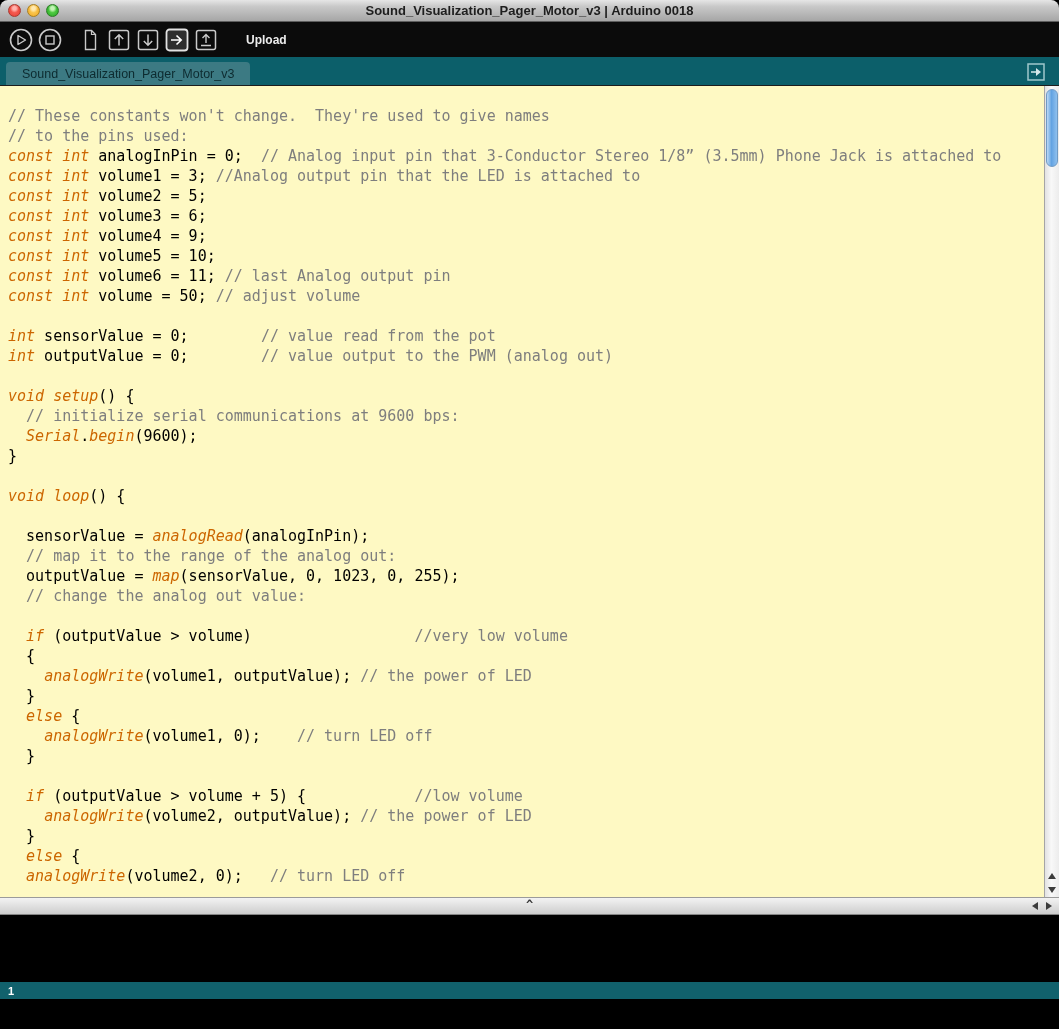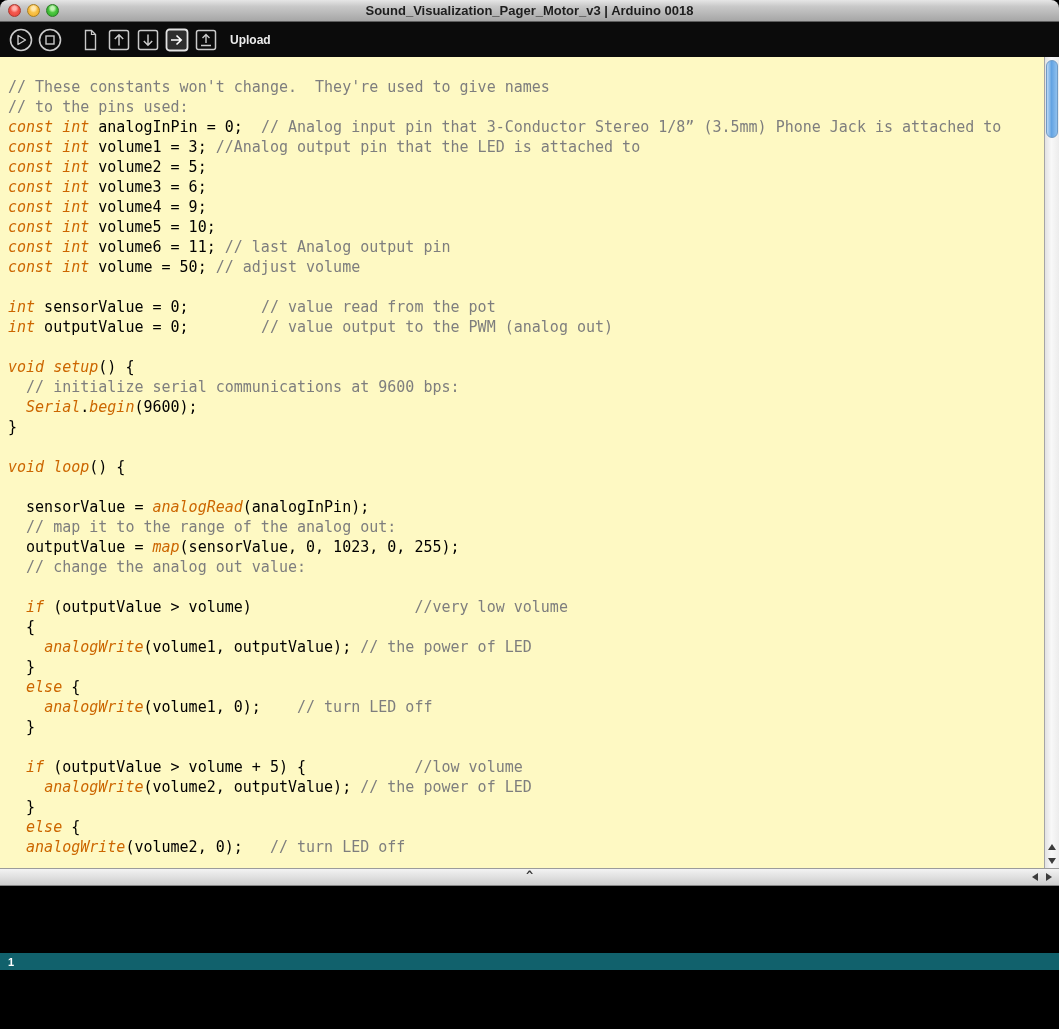--- a/index.html
+++ b/index.html
@@ -20,21 +20,21 @@
   .tl-green  { background:radial-gradient(circle at 50% 30%, #c4f3b6 0 18%, transparent 45%), radial-gradient(#63d94f,#23a623); border:1px solid #2d7a25; }
   .win-title { position:absolute; left:0; right:0; text-align:center;
                font-size:13px; font-weight:bold; color:var(--titlebar_text,#1e1e1e); }
 
   
   .toolbar { height:35px; background:var(--toolbar_bg,#0b0b0b); display:flex;
              align-items:center; padding-left:8px; }
   .tb-btn { width:26px; height:26px; margin-right:3px; display:flex;
             align-items:center; justify-content:center; cursor:pointer; }
   .tb-btn.group-gap { margin-left:11px; }
-  .upload-label { color:#ededed; font-size:12px; font-weight:bold; margin-left:8px; }
+  .upload-label { color:#ededed; font-size:12px; font-weight:bold; margin-left:24px; }
 
   
   .tabbar { height:29px; background:var(--tabbar_bg,#0c5f6a); display:flex;
             align-items:flex-end; padding-left:6px; position:relative;
             border-bottom:1px solid #1d1d1d; }
   .tab { height:23px; background:var(--tab_active_bg,#3c7a83);
          border-radius:4px 4px 0 0; display:flex; align-items:center;
          padding:0 16px; font-size:12.5px; color:var(--tab_text,#0d2b30);
          cursor:pointer; }
   .tab-menu { position:absolute; right:14px; top:6px; width:18px; height:18px; cursor:pointer; }
@@ -138,20 +138,32 @@
     </div>
     <div class="tb-btn">
       <svg width="26" height="26" viewBox="0 0 26 26">
         <rect x="3.5" y="3.5" width="19" height="19" rx="2" fill="none" stroke="#c9c9c9" stroke-width="1.5"></rect>
         <path d="M13 16 V8 M9.5 11 L13 7.5 L16.5 11 M8 18.5 H18" fill="none" stroke="#c9c9c9" stroke-width="1.4"></path>
       </svg>
     </div>
     <span class="upload-label">Upload</span>
   </div>
 
+  <div class="tabbar">
+    <div class="tab">
+      <span>Sound_Visualization_Pager_Motor_v3</span>
+    </div>
+    <div class="tab-menu">
+      <svg width="18" height="18" viewBox="0 0 18 18">
+        <rect x="1" y="1" width="16" height="16" fill="none" stroke="#9ec7cc" stroke-width="1.5"></rect>
+        <path d="M4 9 H9" stroke="#d6e8ea" stroke-width="1.6" fill="none"></path>
+        <path d="M9 5 L14 9 L9 13 Z" fill="#d6e8ea"></path>
+      </svg>
+    </div>
+  </div>
 
   <div class="editor">
     <pre class="code"><div class="code-line"><span class="tok-c">// These constants won't change.  They're used to give names</span></div><div class="code-line"><span class="tok-c">// to the pins used:</span></div><div class="code-line"><span class="tok-k">const</span><span class="tok-p"> </span><span class="tok-k">int</span><span class="tok-p"> analogInPin = 0;  </span><span class="tok-c">// Analog input pin that 3-Conductor Stereo 1/8” (3.5mm) Phone Jack is attached to</span></div><div class="code-line"><span class="tok-k">const</span><span class="tok-p"> </span><span class="tok-k">int</span><span class="tok-p"> volume1 = 3; </span><span class="tok-c">//Analog output pin that the LED is attached to</span></div><div class="code-line"><span class="tok-k">const</span><span class="tok-p"> </span><span class="tok-k">int</span><span class="tok-p"> volume2 = 5;</span></div><div class="code-line"><span class="tok-k">const</span><span class="tok-p"> </span><span class="tok-k">int</span><span class="tok-p"> volume3 = 6;</span></div><div class="code-line"><span class="tok-k">const</span><span class="tok-p"> </span><span class="tok-k">int</span><span class="tok-p"> volume4 = 9;</span></div><div class="code-line"><span class="tok-k">const</span><span class="tok-p"> </span><span class="tok-k">int</span><span class="tok-p"> volume5 = 10;</span></div><div class="code-line"><span class="tok-k">const</span><span class="tok-p"> </span><span class="tok-k">int</span><span class="tok-p"> volume6 = 11; </span><span class="tok-c">// last Analog output pin</span></div><div class="code-line"><span class="tok-k">const</span><span class="tok-p"> </span><span class="tok-k">int</span><span class="tok-p"> volume = 50; </span><span class="tok-c">// adjust volume</span></div><div class="code-line">&nbsp;</div><div class="code-line"><span class="tok-k">int</span><span class="tok-p"> sensorValue = 0;        </span><span class="tok-c">// value read from the pot</span></div><div class="code-line"><span class="tok-k">int</span><span class="tok-p"> outputValue = 0;        </span><span class="tok-c">// value output to the PWM (analog out)</span></div><div class="code-line">&nbsp;</div><div class="code-line"><span class="tok-k">void</span><span class="tok-p"> </span><span class="tok-k">setup</span><span class="tok-p">() {</span></div><div class="code-line"><span class="tok-p">  </span><span class="tok-c">// initialize serial communications at 9600 bps:</span></div><div class="code-line"><span class="tok-p">  </span><span class="tok-k">Serial</span><span class="tok-p">.</span><span class="tok-k">begin</span><span class="tok-p">(9600);</span></div><div class="code-line"><span class="tok-p">}</span></div><div class="code-line">&nbsp;</div><div class="code-line"><span class="tok-k">void</span><span class="tok-p"> </span><span class="tok-k">loop</span><span class="tok-p">() {</span></div><div class="code-line">&nbsp;</div><div class="code-line"><span class="tok-p">  sensorValue = </span><span class="tok-k">analogRead</span><span class="tok-p">(analogInPin);</span></div><div class="code-line"><span class="tok-p">  </span><span class="tok-c">// map it to the range of the analog out:</span></div><div class="code-line"><span class="tok-p">  outputValue = </span><span class="tok-k">map</span><span class="tok-p">(sensorValue, 0, 1023, 0, 255);</span></div><div class="code-line"><span class="tok-p">  </span><span class="tok-c">// change the analog out value:</span></div><div class="code-line">&nbsp;</div><div class="code-line"><span class="tok-p">  </span><span class="tok-k">if</span><span class="tok-p"> (outputValue &gt; volume)                  </span><span class="tok-c">//very low volume</span></div><div class="code-line"><span class="tok-p">  {</span></div><div class="code-line"><span class="tok-p">    </span><span class="tok-k">analogWrite</span><span class="tok-p">(volume1, outputValue); </span><span class="tok-c">// the power of LED</span></div><div class="code-line"><span class="tok-p">  }</span></div><div class="code-line"><span class="tok-p">  </span><span class="tok-k">else</span><span class="tok-p"> {</span></div><div class="code-line"><span class="tok-p">    </span><span class="tok-k">analogWrite</span><span class="tok-p">(volume1, 0);    </span><span class="tok-c">// turn LED off</span></div><div class="code-line"><span class="tok-p">  }</span></div><div class="code-line">&nbsp;</div><div class="code-line"><span class="tok-p">  </span><span class="tok-k">if</span><span class="tok-p"> (outputValue &gt; volume + 5) {            </span><span class="tok-c">//low volume</span></div><div class="code-line"><span class="tok-p">    </span><span class="tok-k">analogWrite</span><span class="tok-p">(volume2, outputValue); </span><span class="tok-c">// the power of LED</span></div><div class="code-line"><span class="tok-p">  }</span></div><div class="code-line"><span class="tok-p">  </span><span class="tok-k">else</span><span class="tok-p"> {</span></div><div class="code-line"><span class="tok-p">  </span><span class="tok-k">analogWrite</span><span class="tok-p">(volume2, 0);   </span><span class="tok-c">// turn LED off</span></div></pre>
     <div class="vscroll">
       <div class="vthumb"></div>
       <div class="vbtns">
         <div class="sb-btn">
             <span class="tri-up"></span>
           </div>
         <div class="sb-btn">

